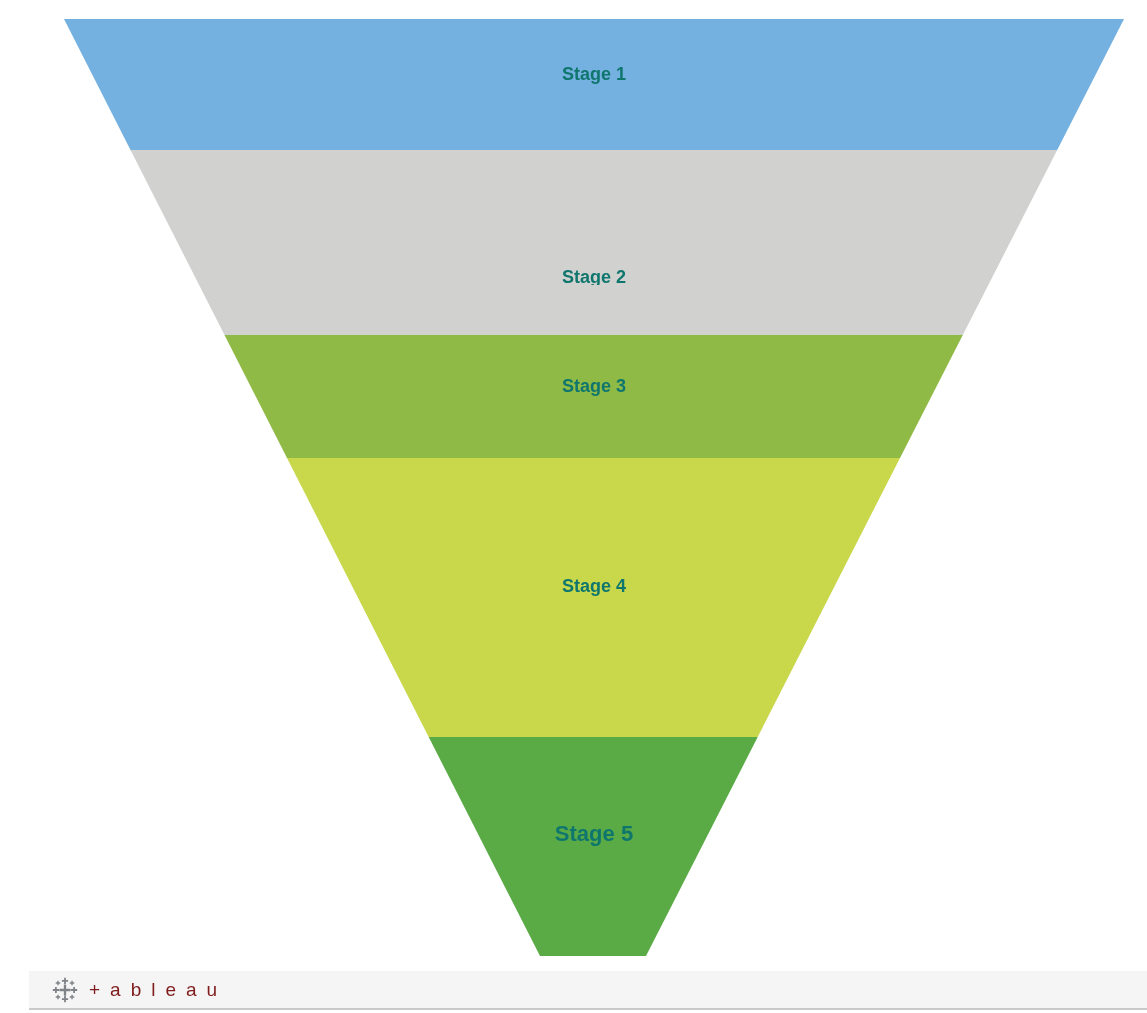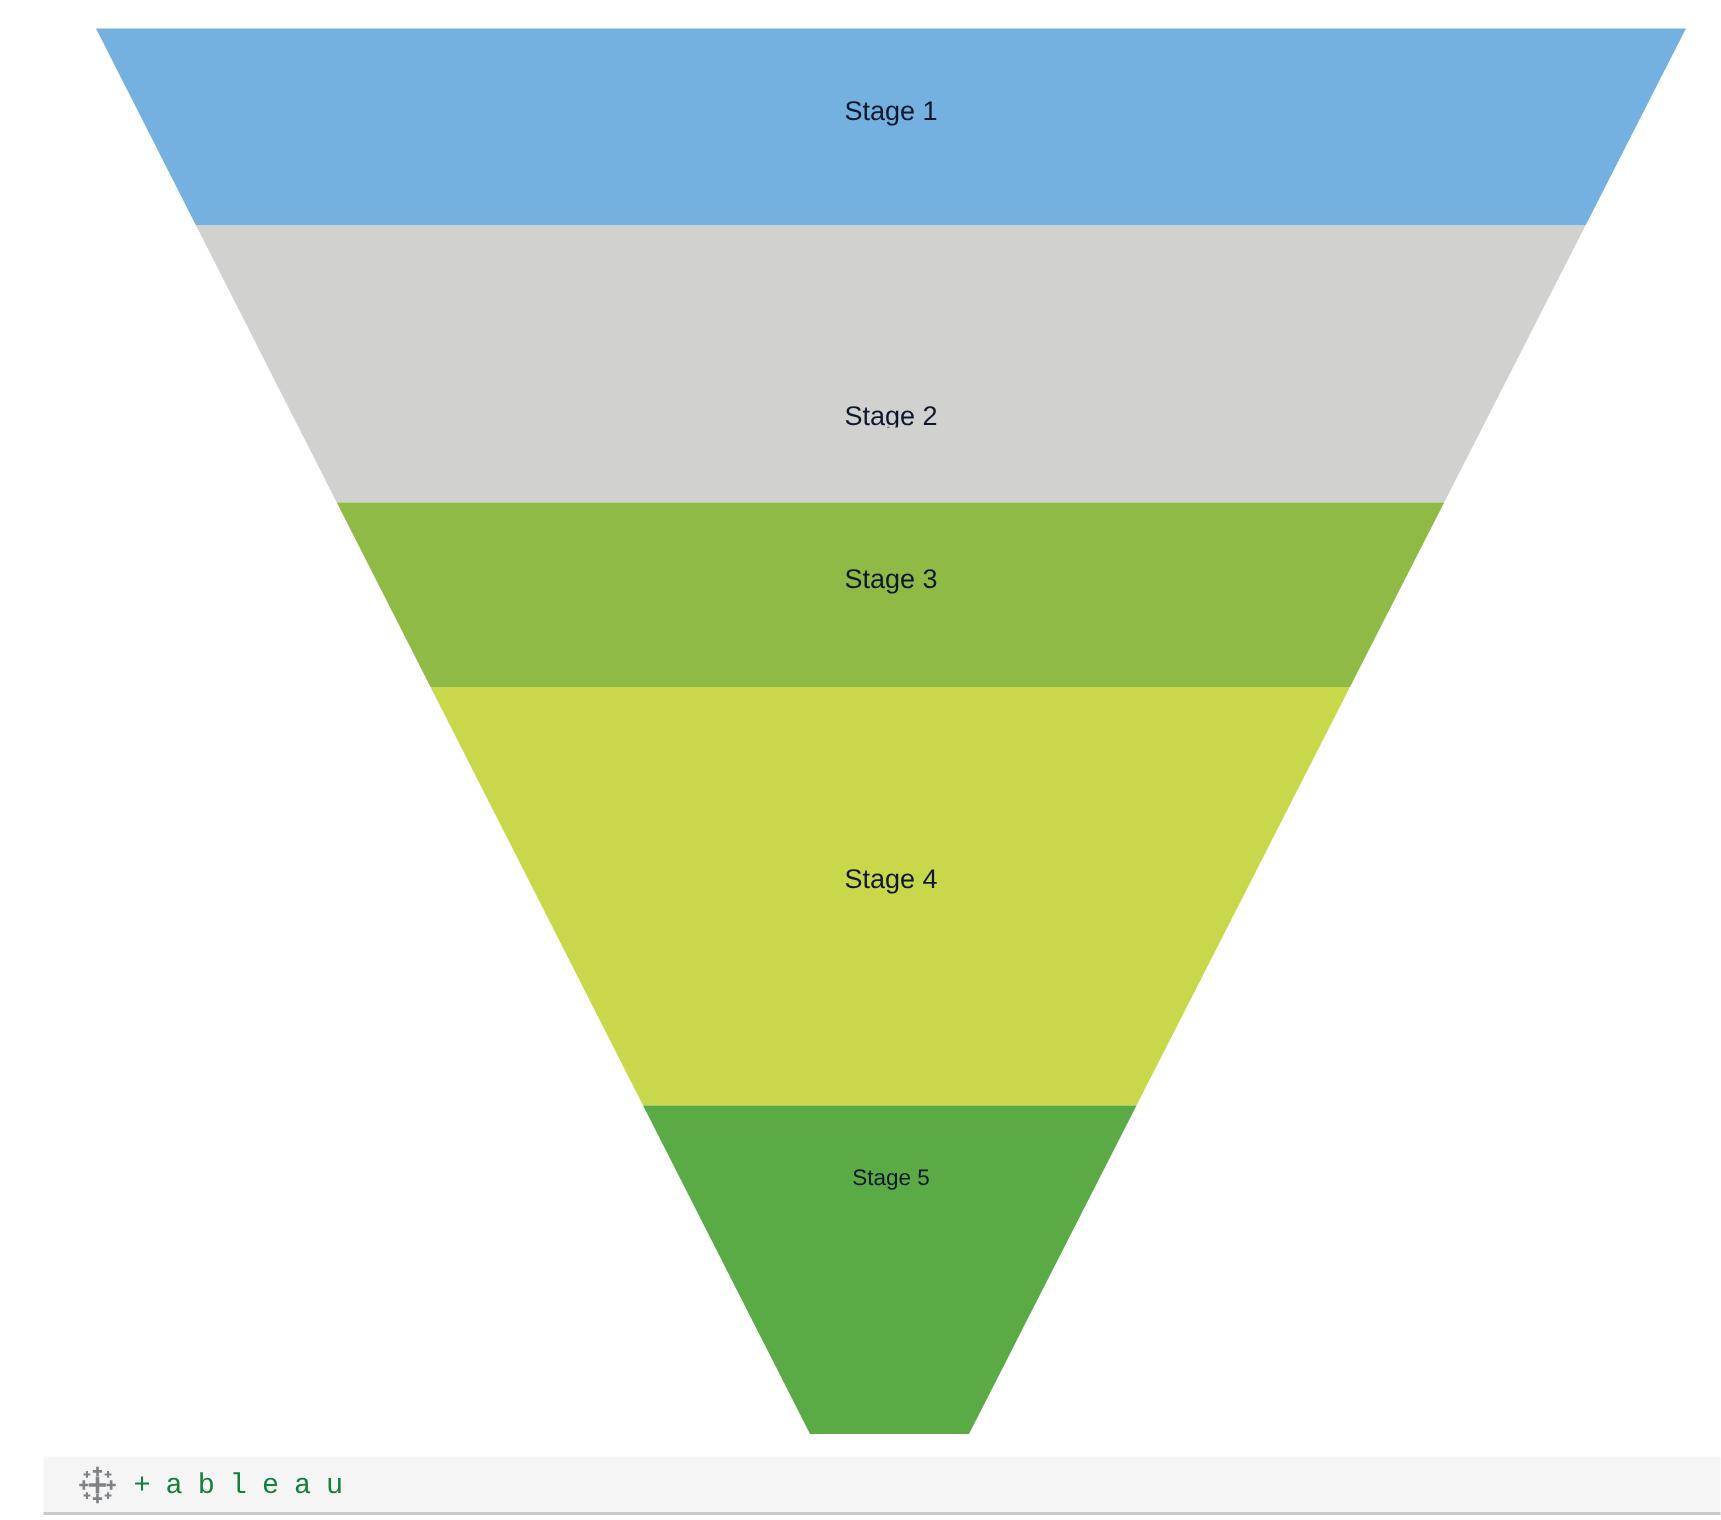--- a/index.html
+++ b/index.html
@@ -9,24 +9,24 @@
     font-family: "Liberation Sans", sans-serif;
     position: relative;
     overflow: hidden;
   }
   #viz { position: absolute; left: 0; top: 0; width: 1147px; height: 1013px; }
   #funnel-svg { position: absolute; left: 0; top: 0; display: block; }
   #labels { position: absolute; left: 0; top: 0; width: 100%; height: 100%; pointer-events: none; }
   .stage-label {
     position: absolute;
     transform: translateX(-50%);
-    font-weight: normal;
+    font-weight: bold;
     font-size: 18px;
     line-height: 18px;
-    color: #0f172a;
+    color: #0f766e;
     white-space: nowrap;
   }
   #footer {
     position: absolute;
     left: 29px; top: 971px;
     width: 1118px; height: 39px;
     box-sizing: border-box;
     display: flex;
     align-items: center;
     padding-left: 21px;
@@ -50,34 +50,34 @@
       <polygon points="130.5,150 1057.2,150 962.8,335 224.5,335" fill="#d1d1d0"></polygon>
       <polygon points="224.5,335 962.8,335 900,458 287,458" fill="#90ba46"></polygon>
       <polygon points="287,458 900,458 757.7,737 428.7,737" fill="#c9d84b"></polygon>
       <polygon points="428.7,737 757.7,737 646,956 540,956" fill="#5aab46"></polygon>
     </svg>
   <div id="labels">
       <div class="stage-label" style="left: 594px; top: 65px; font-size: 18px; line-height: 18px;">Stage 1</div>
       <div class="stage-label" style="left: 594px; top: 224px; font-size: 18px; line-height: 18px; height: 17px; overflow: hidden; margin-top: 44px;">Stage 2</div>
       <div class="stage-label" style="left: 594px; top: 377px; font-size: 18px; line-height: 18px;">Stage 3</div>
       <div class="stage-label" style="left: 594px; top: 577px; font-size: 18px; line-height: 18px; text-align: center;">Stage 4</div>
-      <div class="stage-label" style="left: 594px; top: 777px; font-size: 15px; line-height: 18px;">Stage 5</div>
+      <div class="stage-label" style="left: 594px; top: 825px; font-size: 22px; line-height: 18px;">Stage 5</div>
     </div>
 </div>
 
 <div id="footer" style="background: rgb(245, 245, 245); border-bottom-color: rgb(201, 201, 201);">
   <span id="logo-icon">
     <svg width="30" height="30" viewBox="0 0 32 32" fill="none" stroke-linecap="butt">
       <g id="logo-strokes" stroke="#7f8388">
         <path d="M16 10 V22 M10 16 H22" stroke-width="2.5"></path>
         <path d="M16 3 V9.6 M12.7 6.3 H19.3" stroke-width="1.9"></path>
         <path d="M16 22.4 V29 M12.7 25.7 H19.3" stroke-width="1.9"></path>
         <path d="M3 16 H9.6 M6.3 12.7 V19.3" stroke-width="1.9"></path>
         <path d="M22.4 16 H29 M25.7 12.7 V19.3" stroke-width="1.9"></path>
         <path d="M8.5 6.1 V10.9 M6.1 8.5 H10.9" stroke-width="1.5"></path>
         <path d="M23.5 6.1 V10.9 M21.1 8.5 H25.9" stroke-width="1.5"></path>
         <path d="M8.5 21.1 V25.9 M6.1 23.5 H10.9" stroke-width="1.5"></path>
         <path d="M23.5 21.1 V25.9 M21.1 23.5 H25.9" stroke-width="1.5"></path>
       </g>
     </svg>
   </span>
-  <span id="wordmark" style="color: #15803d; font-family: Liberation Mono, monospace;">+ableau</span>
+  <span id="wordmark" style="color: #7f1d1d;">+ableau</span>
 </div>
 
 </body></html>

